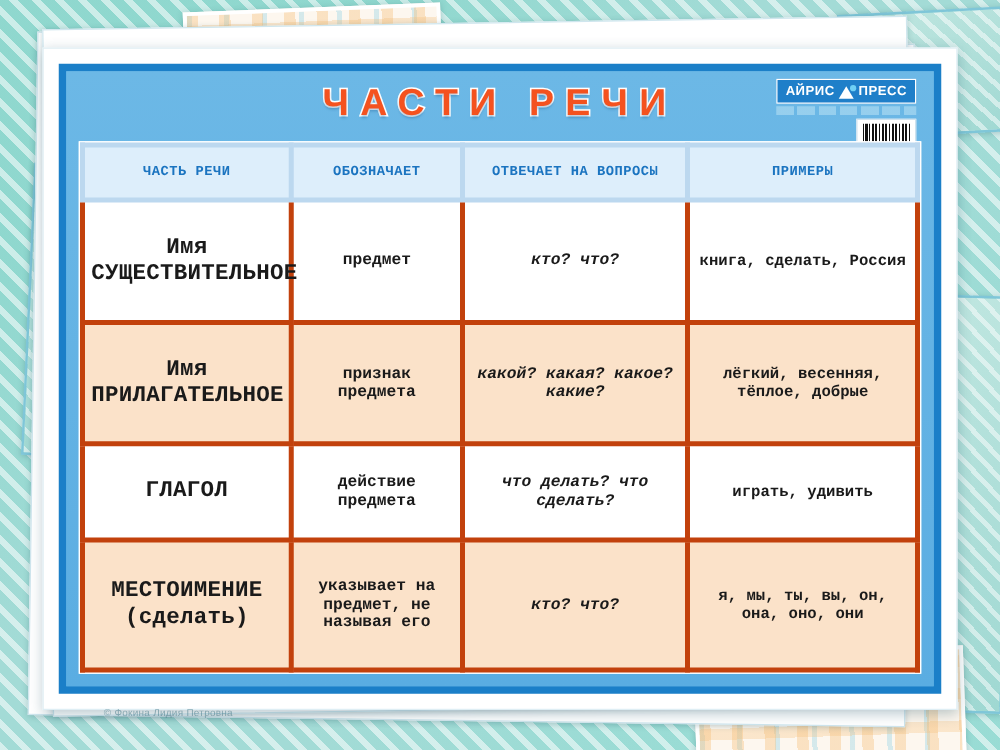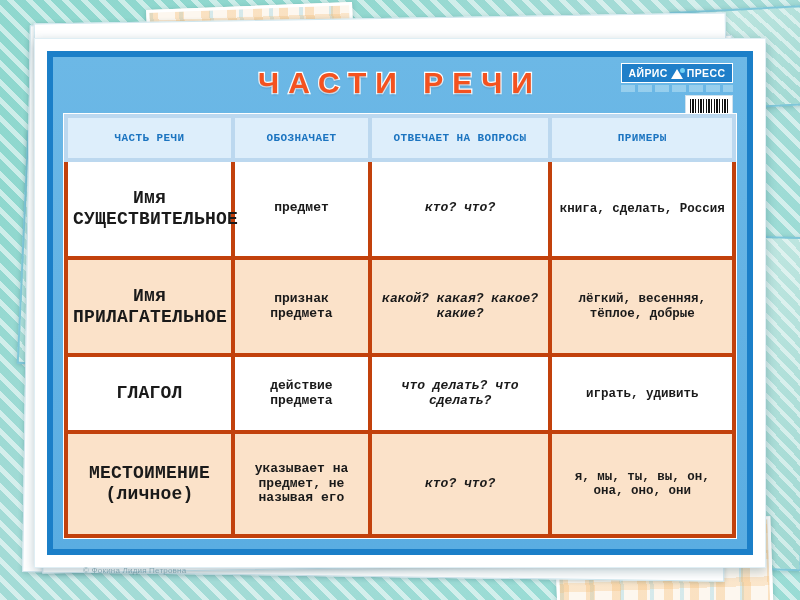--- a/index.html
+++ b/index.html
@@ -250,21 +250,21 @@
                 <td class="part">
                   <div>ГЛАГОЛ</div>
                 </td>
                 <td class="mean">действие предмета</td>
                 <td class="quest">что делать? что сделать?</td>
                 <td class="examples">играть, удивить</td>
               </tr>
               <tr class="alt">
                 <td class="part">
                   <div>МЕСТОИМЕНИЕ</div>
-                  <div>(личное)</div>
+                  <div>(сделать)</div>
                 </td>
                 <td class="mean">указывает на предмет, не называя его</td>
                 <td class="quest">кто? что?</td>
                 <td class="examples">я, мы, ты, вы, он, она, оно, они</td>
               </tr>
             </tbody>
           </table>
         </div>
 
       </div>

